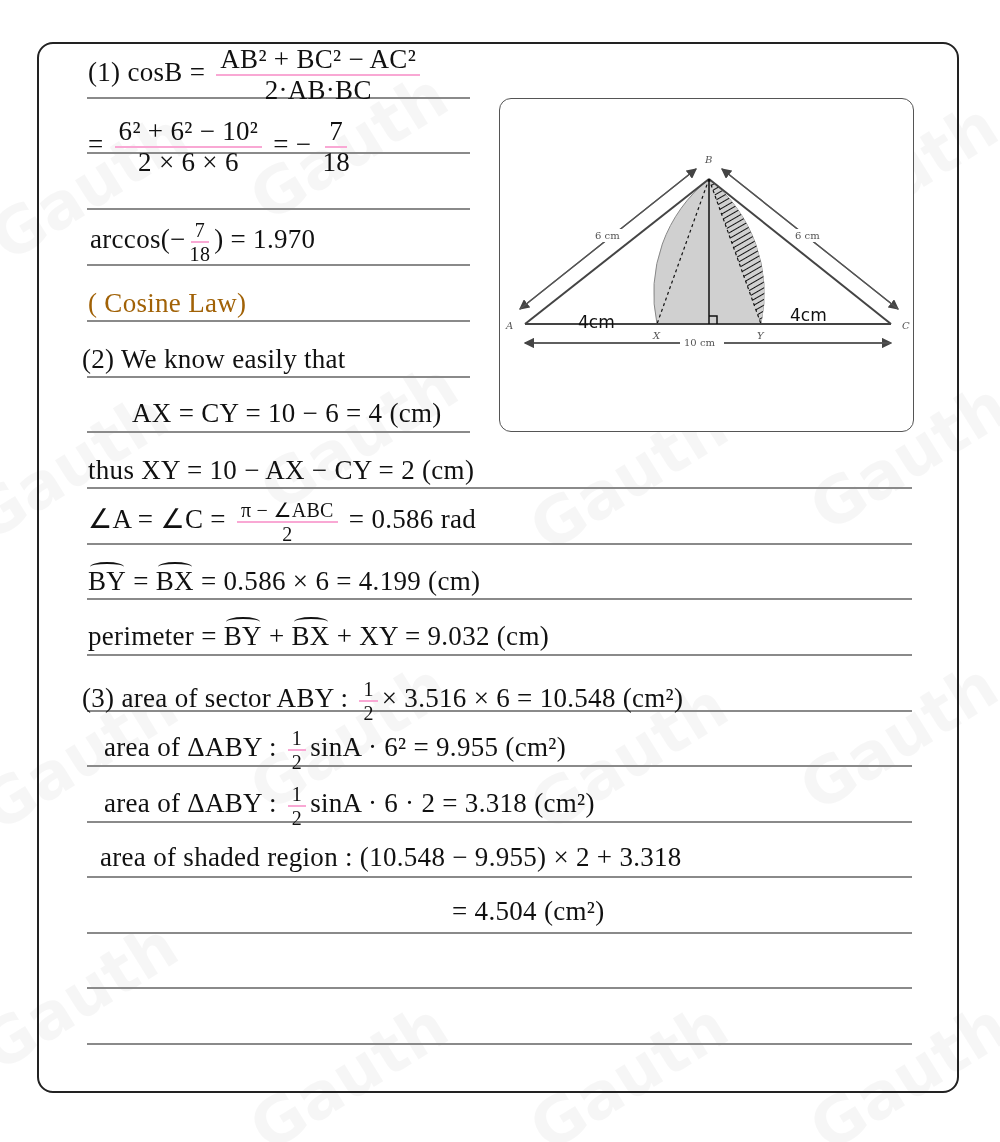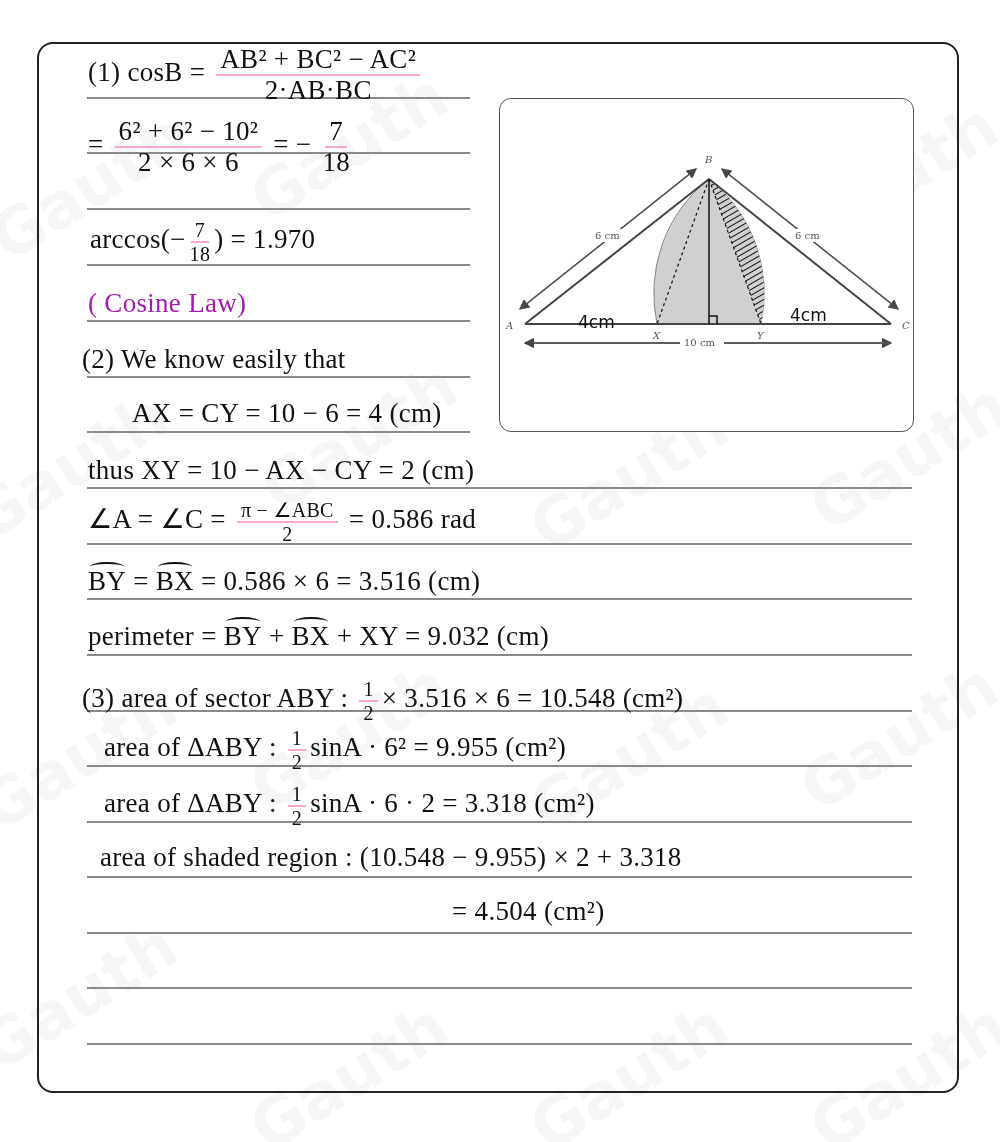--- a/index.html
+++ b/index.html
@@ -16,21 +16,21 @@
   .card {
     position: absolute; left: 37px; top: 42px; width: 922px; height: 1051px;
     border: 2px solid #222; border-radius: 16px; box-sizing: border-box; background: transparent;
   }
   .rule { position: absolute; height: 2px; background: #8a8a8a; }
   .hw {
     position: absolute; white-space: nowrap; color: #111;
     font-family: Liberation Serif, serif; font-size: 27px; line-height: 1;
     letter-spacing: 0.3px;
   }
-  .hw.red { color: #a21caf; }
+  .hw.red { color: #a16207; }
   .frac { display: inline-flex; flex-direction: column; align-items: center; vertical-align: middle; margin: 0 4px; }
   .frac .num { border-bottom: 2px solid #f9a8d4; padding: 0 4px 1px; }
   .frac .den { padding-top: 1px; }
   .frac.small { font-size: 20px; }
   .arc { position: relative; display: inline-block; }
   .arc::before {
     content: ""; position: absolute; left: 2px; right: 2px; top: -6px; height: 8px;
     border-top: 2px solid #111; border-radius: 50% 50% 0 0;
   }
   .diagram-box {
@@ -128,21 +128,21 @@
     <span class="num">π − ∠ABC</span>
     <span class="den">2</span>
   </span>
   <span>= 0.586 rad</span>
 </div>
 
 <div class="hw" style="left:88px;top:568px;">
   <span class="arc">BY</span>
   <span>=</span>
   <span class="arc">BX</span>
-  <span>= 0.586 × 6 = 3.516 (cm)</span>
+  <span>= 0.586 × 6 = 4.199 (cm)</span>
 </div>
 
 <div class="hw" style="left:88px;top:623px;">
   <span>perimeter =</span>
   <span class="arc">BY</span>
   <span>+</span>
   <span class="arc">BX</span>
   <span>+ XY = 9.032 (cm)</span>
 </div>
 

